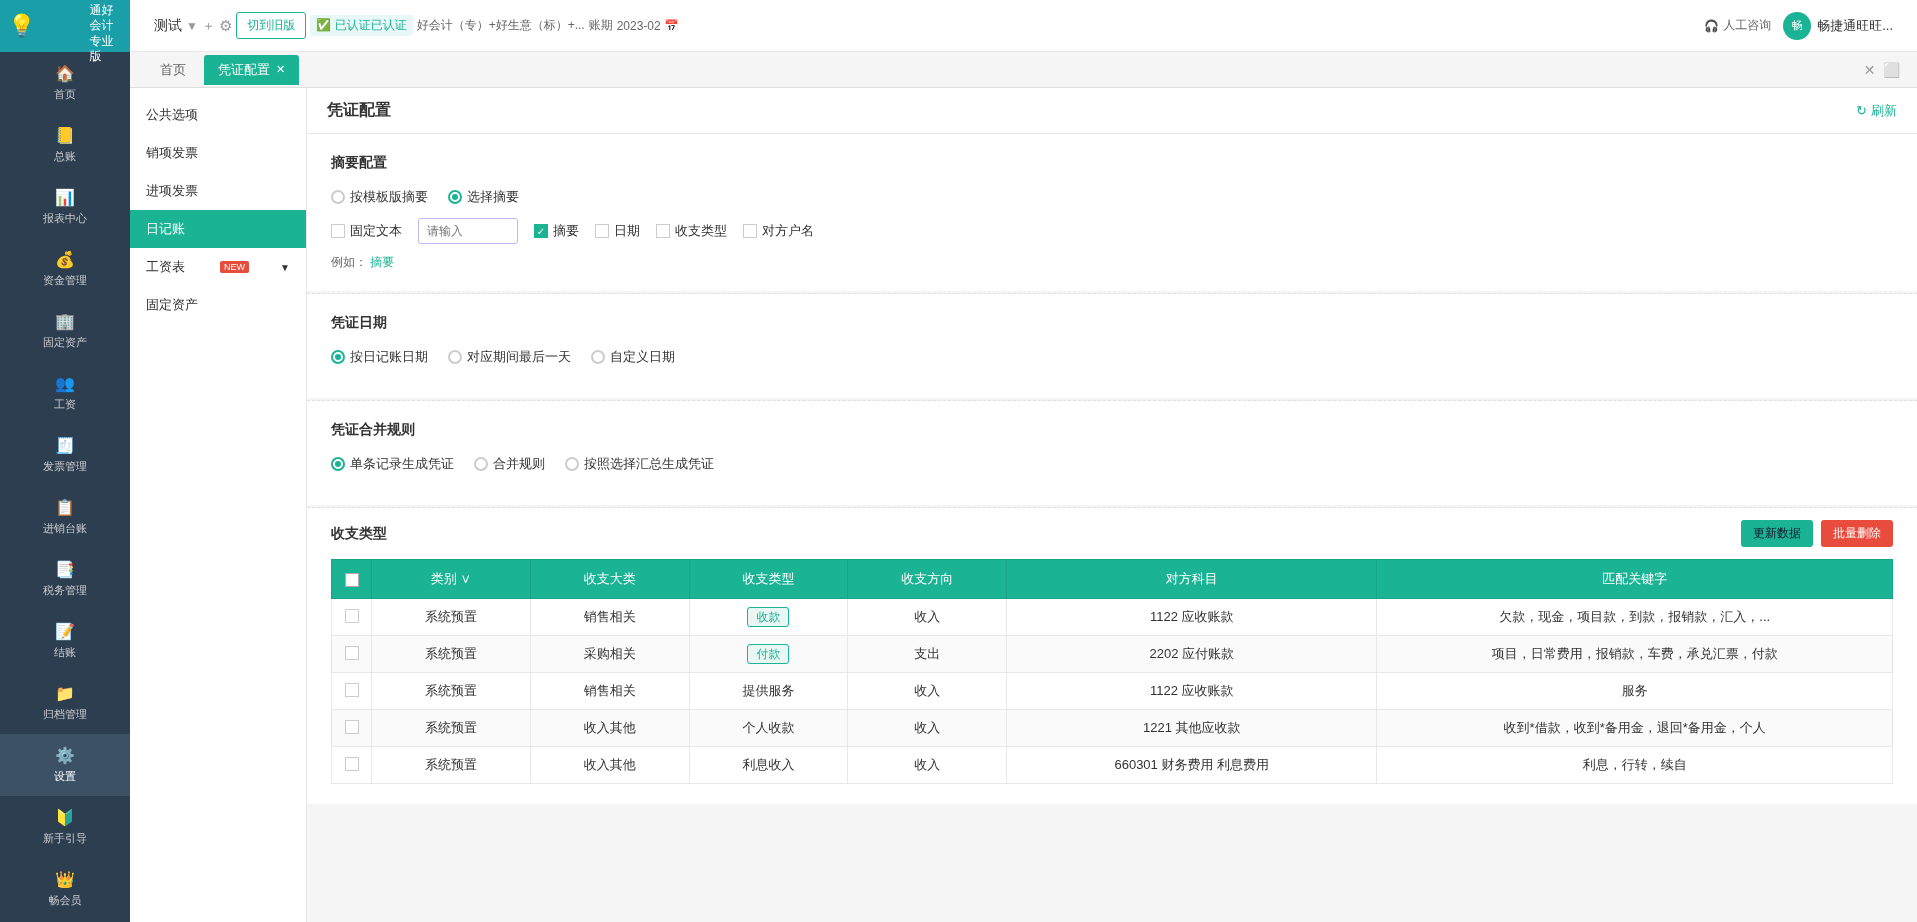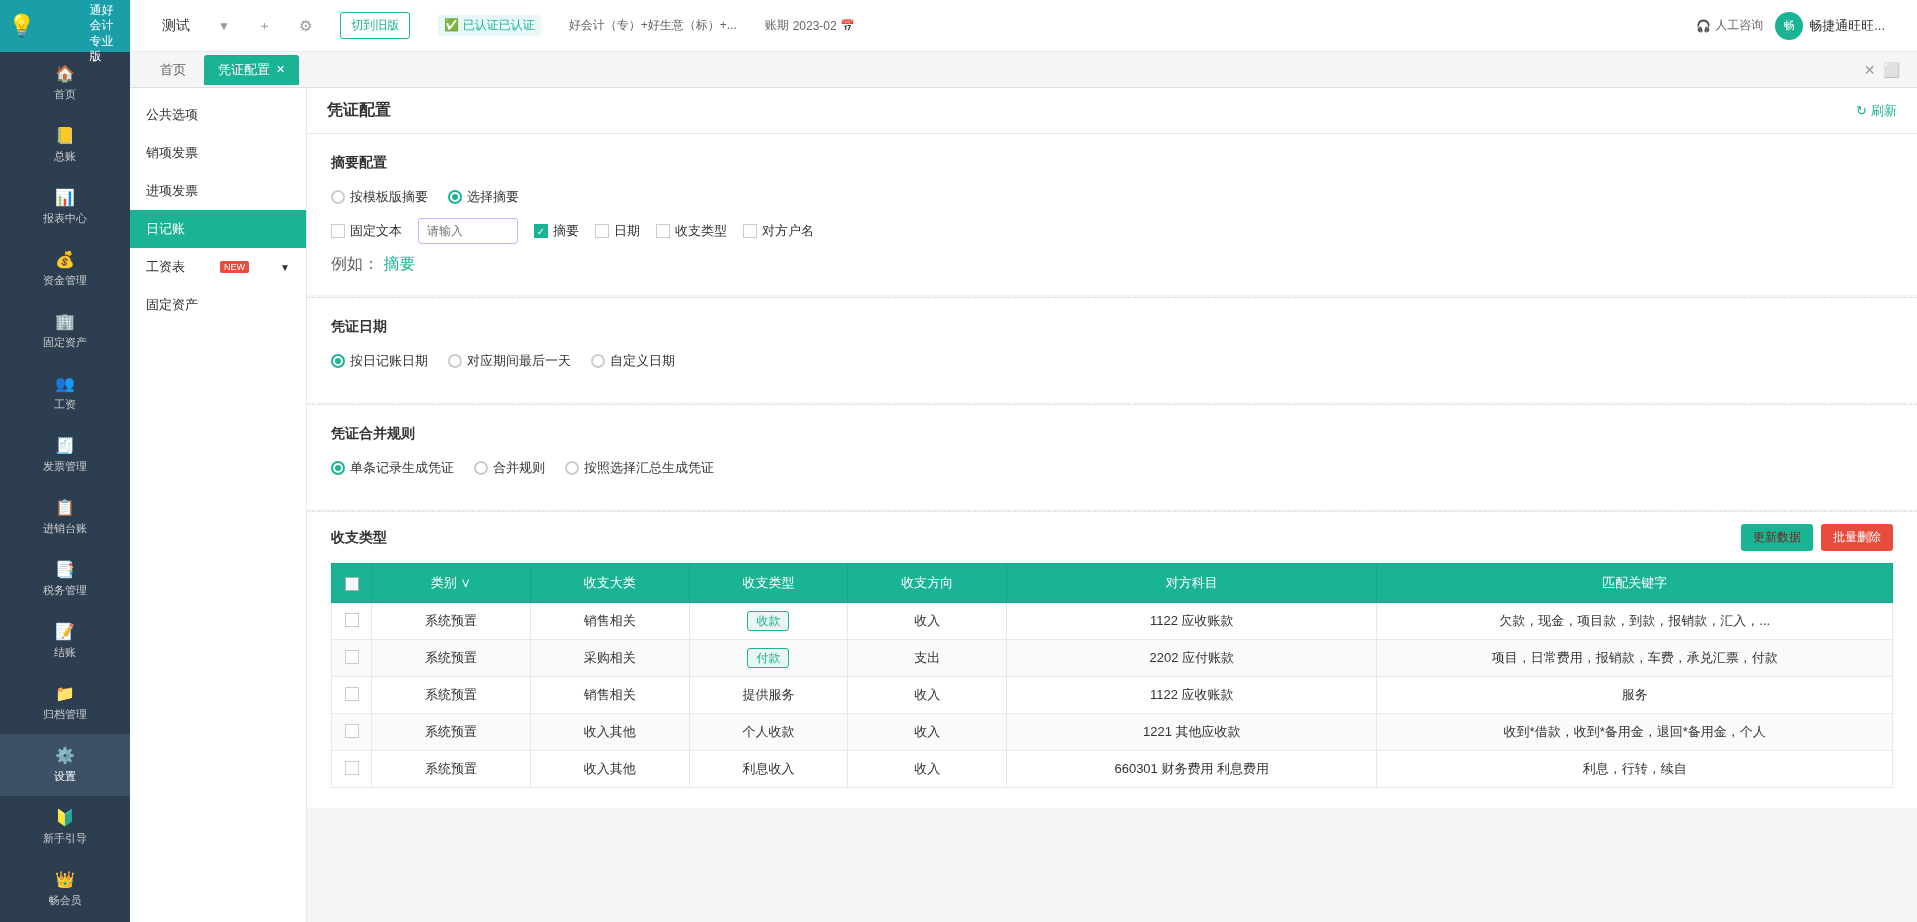--- a/index.html
+++ b/index.html
@@ -10,21 +10,21 @@
     .sidebar-logo { background: #1a9fa8; padding: 12px 8px; display: flex; align-items: center; gap: 6px; height: 52px; }
     .sidebar-logo-text { font-size: 12px; color: #fff; line-height: 1.3; margin-left: 48px; }
     .sidebar-item { display: flex; flex-direction: column; align-items: center; padding: 12px 0; cursor: pointer; color: #ccc; font-size: 12px; gap: 4px; }
     .sidebar-item.active { background: #3d5166; color: #fff; }
     .sidebar-icon { font-size: 16px; }
 
     
     .main { flex: 1; display: flex; flex-direction: column; height: 922px; overflow: hidden; }
 
     
-    .topbar { background: #fff; height: 52px; display: flex; align-items: center; padding: 0 32px; gap: 28px; border-bottom: 1px solid #e8e8e8; flex-shrink: 0; }
+    .topbar { background: #fff; height: 52px; display: flex; align-items: center; padding: 0 24px; gap: 4px; border-bottom: 1px solid #e8e8e8; flex-shrink: 0; }
     .topbar-title { font-size: 14px; color: #333; }
     .topbar-chevron { color: #999; font-size: 12px; cursor: pointer; }
     .topbar-btn { border: 1px solid #1ab394; color: #1ab394; background: #fff; padding: 4px 10px; border-radius: 3px; cursor: pointer; font-size: 12px; }
     .topbar-tag { background: #e8f7f7; color: #1ab394; padding: 2px 6px; border-radius: 3px; font-size: 12px; }
     .topbar-period { color: #666; font-size: 12px; display: flex; align-items: center; gap: 4px; }
     .topbar-right { margin-left: auto; display: flex; align-items: center; gap: 12px; }
     .topbar-service { color: #666; font-size: 12px; cursor: pointer; display: flex; align-items: center; gap: 4px; }
     .topbar-user { display: flex; align-items: center; gap: 6px; cursor: pointer; }
     .topbar-avatar { width: 28px; height: 28px; border-radius: 50%; background: #1ab394; display: flex; align-items: center; justify-content: center; color: #fff; font-size: 11px; }
 
@@ -62,30 +62,30 @@
     .radio-circle { width: 14px; height: 14px; border-radius: 50%; border: 2px solid #ccc; display: inline-flex; align-items: center; justify-content: center; flex-shrink: 0; }
     .radio-circle.checked { border-color: #1ab394; }
     .radio-circle.checked::after { content: ''; width: 6px; height: 6px; border-radius: 50%; background: #1ab394; }
 
     
     .checkbox-row { display: flex; align-items: center; gap: 16px; margin-bottom: 10px; flex-wrap: wrap; }
     .checkbox-item { display: flex; align-items: center; gap: 5px; cursor: pointer; font-size: 13px; }
     .checkbox-box { width: 14px; height: 14px; border: 1px solid #ccc; display: inline-flex; align-items: center; justify-content: center; background: #fff; flex-shrink: 0; }
     .checkbox-box.checked { background: #1ab394; border-color: #1ab394; color: #fff; font-size: 10px; }
     .text-input { border: 1px solid #c4b5fd; padding: 4px 8px; border-radius: 3px; font-size: 12px; color: #999; width: 100px; height: 26px; }
-    .example-text { color: #1ab394; font-size: 16px; }
+    .example-text { color: #1ab394; font-size: 12px; }
     .example-text span { color: #666; }
 
     
     .table-section { background: #fff; padding: 0 24px 20px; }
     .table-header-row { display: flex; align-items: center; justify-content: space-between; padding: 12px 0; }
     .table-title { font-size: 14px; font-weight: bold; color: #333; }
     .table-btns { display: flex; gap: 8px; }
     .table-btn { padding: 5px 12px; font-size: 12px; border-radius: 3px; cursor: pointer; border: none; }
-    .btn-update { background: #1ab394; color: #7f1d1d; }
+    .btn-update { background: #1ab394; color: #0f172a; }
     .btn-delete { background: #e74c3c; color: #fff; }
 
     .data-table { width: 100%; border-collapse: collapse; }
     .data-table th { background: #1ab394; color: #fff; padding: 10px 12px; text-align: center; font-size: 13px; font-weight: normal; border: 1px solid #18a488; }
     .data-table td { padding: 9px 12px; text-align: center; border: 1px solid #e8e8e8; font-size: 13px; color: #333; background: #fff; }
     .data-table tr:nth-child(even) td { background: #fafafa; }
     .data-table .th-check { width: 40px; }
     .tag-green { background: #e8f7f4; color: #1ab394; border: 1px solid #1ab394; padding: 2px 8px; border-radius: 3px; font-size: 12px; }
     .td-left { text-align: left; }
     .ellipsis { overflow: hidden; text-overflow: ellipsis; white-space: nowrap; max-width: 200px; }

